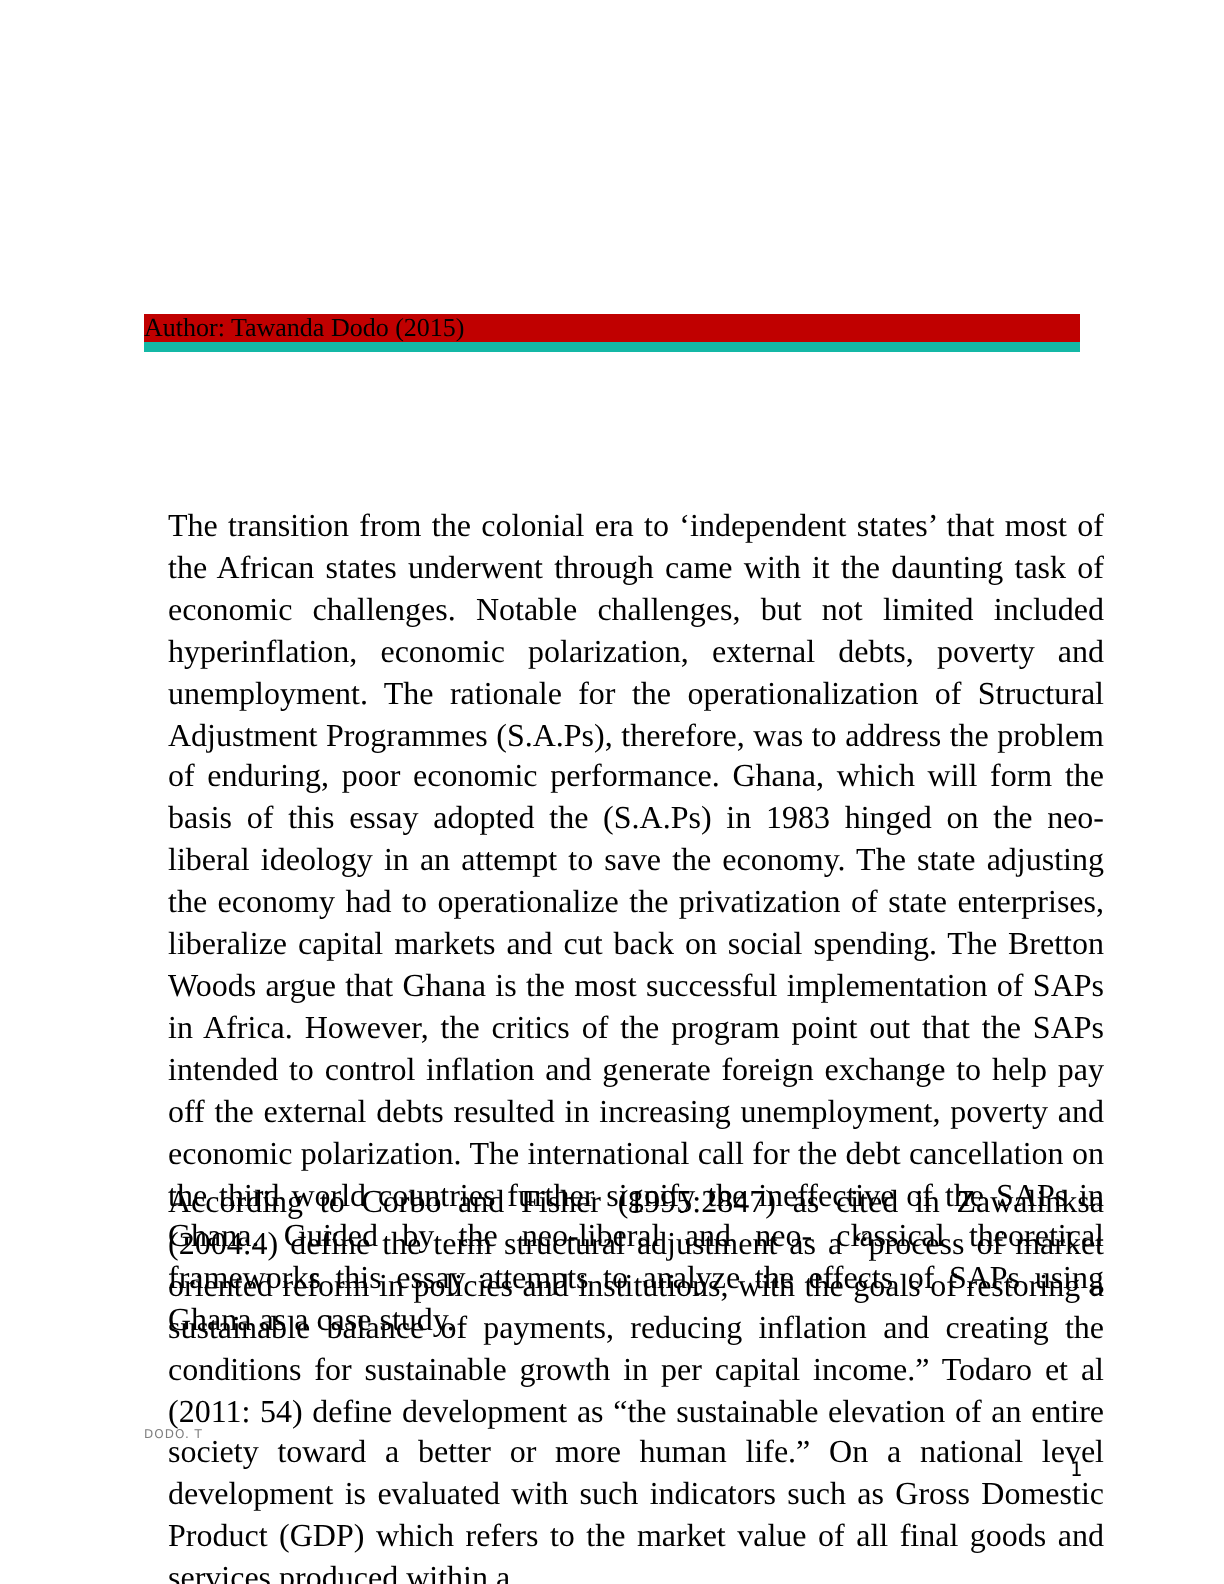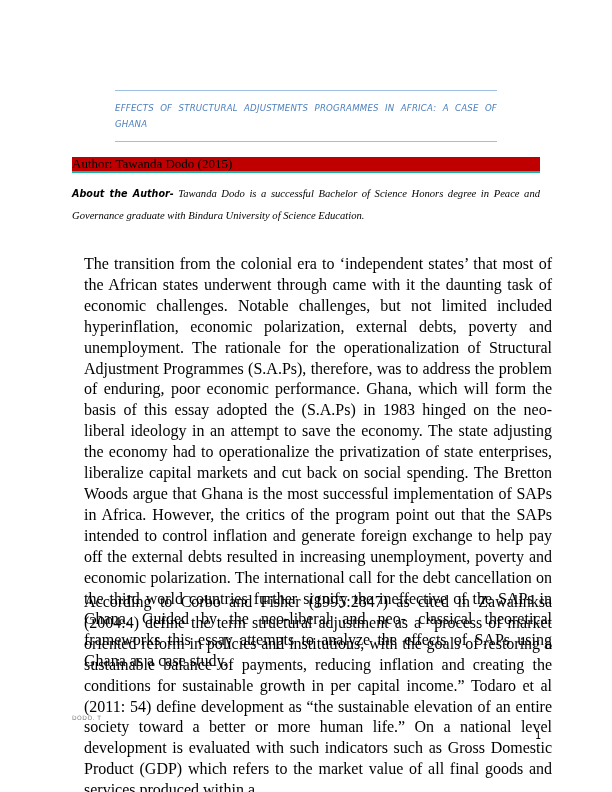--- a/index.html
+++ b/index.html
@@ -10,21 +10,21 @@
     .rule { height: 0; border-top: 1px solid #9dbfe0; width: 100%; }
     .title-text {
       font-family: "DejaVu Sans", sans-serif; font-style: italic;
       font-size: 8.6px; color: #4f81bd; letter-spacing: 0.2px;
       line-height: 16px; text-align: justify; text-align-last: left;
       padding: 9px 0 9px 0; word-spacing: 3px;
     }
 
     .author-bar {
       position: absolute; left: 72px; top: 157px; width: 468px; height: 14px;
-      background: #c00000; border-bottom: 2px solid #14b8a6;
+      background: #c00000; border-bottom: 5px solid #14b8a6;
       font-family: "Liberation Serif", serif; font-size: 13px; line-height: 14px;
       color: #000; white-space: nowrap; overflow: hidden;
     }
 
     .about {
       position: absolute; left: 72px; top: 183px; width: 468px;
       font-family: "Liberation Serif", serif; font-style: italic; font-size: 10.6px;
       line-height: 22px; color: #000; text-align: justify;
     }
     .about .lead { font-family: "DejaVu Sans", sans-serif; font-weight: bold; font-size: 9.6px; }
@@ -44,31 +44,23 @@
     .page-num {
       position: absolute; left: 535px; top: 730px;
       font-family: "DejaVu Sans Mono", monospace; font-size: 10px; color: #000;
     }
   </style>
 </head>
 <body>
 
 <div class="page">
 
-  <div class="title-block">
-    <div class="rule"></div>
-    <div class="title-text">EFFECTS OF STRUCTURAL ADJUSTMENTS PROGRAMMES IN AFRICA: A CASE OF GHANA</div>
-    <div class="rule"></div>
-  </div>
 
   <div class="author-bar">Author: Tawanda Dodo (2015)</div>
 
-  <div class="about">
-    <span class="lead">About the Author-</span><span> Tawanda Dodo is a successful Bachelor of Science Honors degree in Peace and Governance graduate with Bindura University of Science Education.</span>
-  </div>
 
   <p class="body-para" id="p1">The transition from the colonial era to ‘independent states’ that most of the African states underwent through came with it the daunting task of economic challenges. Notable challenges, but not limited included hyperinflation, economic polarization, external debts, poverty and unemployment.  The rationale for the operationalization of Structural Adjustment Programmes (S.A.Ps), therefore, was to address the problem of enduring, poor economic performance. Ghana, which will form the basis of this essay adopted the (S.A.Ps) in 1983 hinged on the neo-liberal ideology in an attempt to save the economy. The state adjusting the economy had to operationalize the privatization of state enterprises, liberalize capital markets and cut back on social spending. The Bretton Woods argue that Ghana is the most successful implementation of SAPs in Africa. However, the critics of the program point out that the SAPs intended to control inflation and generate foreign exchange to help pay off the external debts resulted in increasing unemployment, poverty and economic polarization. The international call for the debt cancellation on the third world countries further signify the ineffective of the SAPs in Ghana. Guided by the neo-liberal and neo- classical theoretical frameworks this essay attempts to analyze the effects of SAPs using Ghana as a case study.</p>
   <p class="body-para" id="p2">According to Corbo and Fisher (1995:2847) as cited in Zawalinksa (2004:4) define the term structural adjustment as a “process of market oriented reform in policies and institutions, with the goals of restoring a sustainable balance of payments, reducing inflation and creating the conditions for sustainable growth in per capital income.” Todaro et al (2011: 54) define development as “the sustainable elevation of an entire society toward a better or more human life.” On a national level development is evaluated with such indicators such as Gross Domestic Product (GDP) which refers to the market value of all final goods and services produced within a</p>
 
   <div class="footer-left">DODO. T</div>
   <div class="page-num">1</div>
 
 </div>
 
 </body></html>

